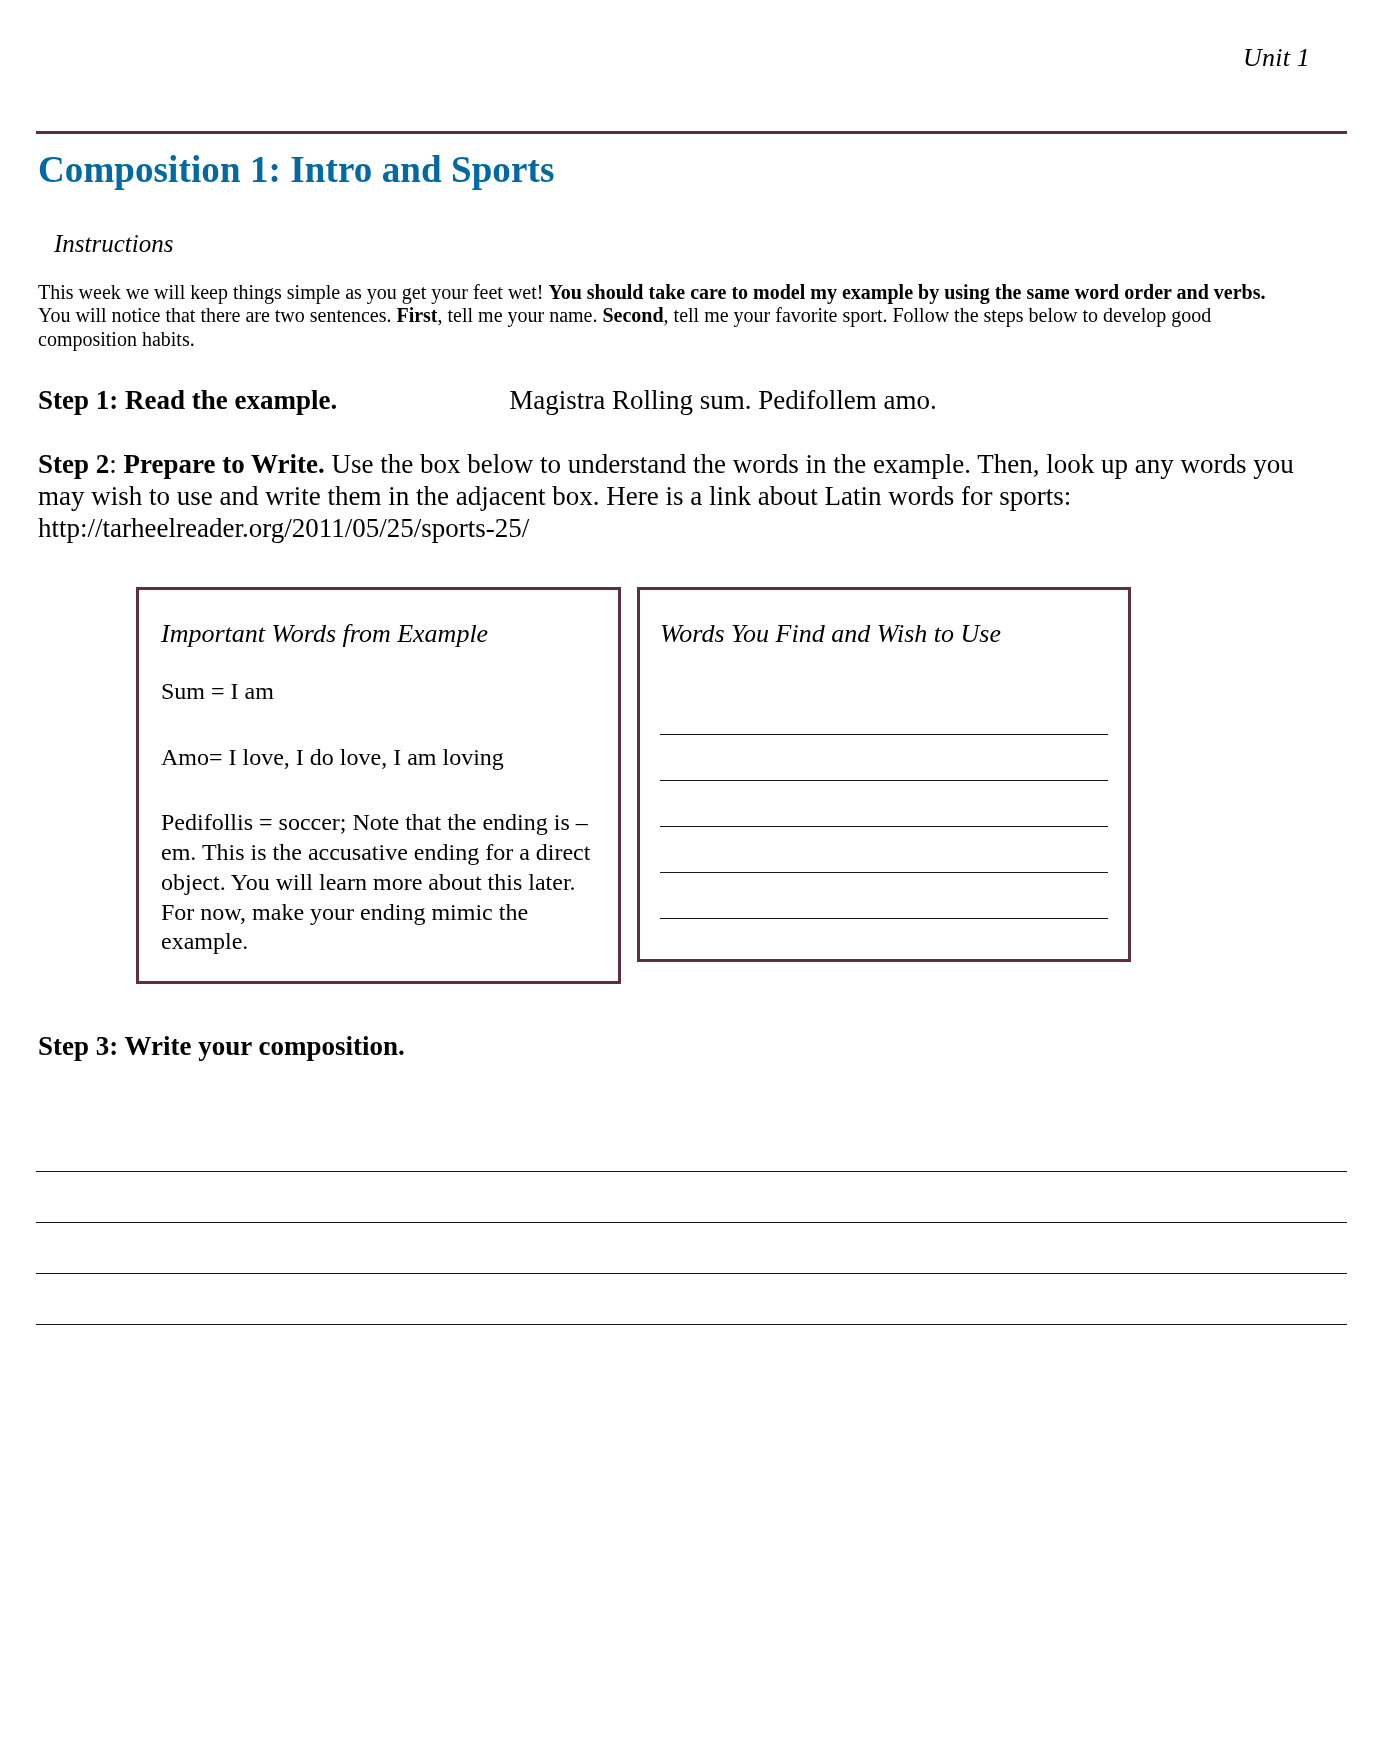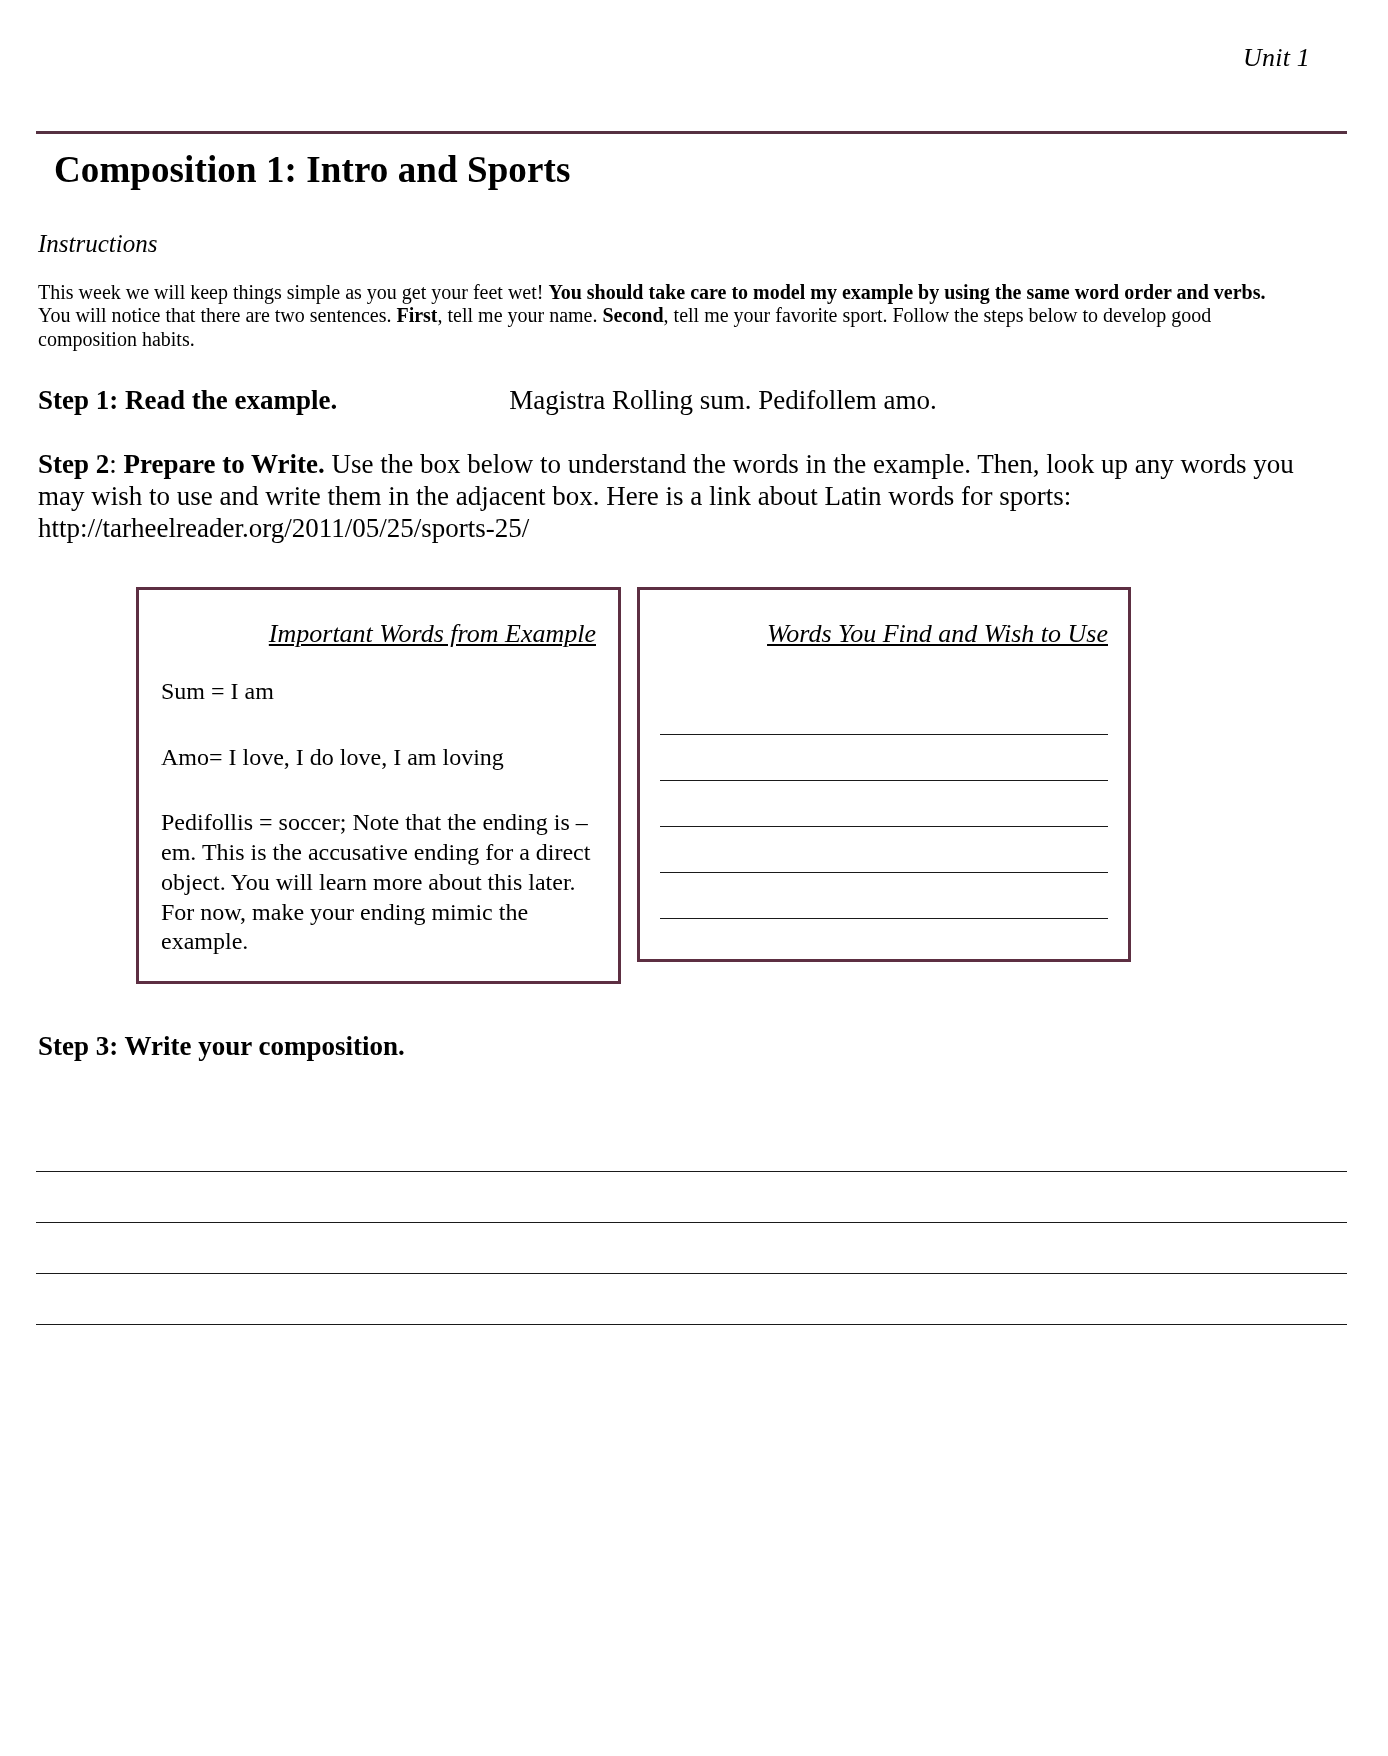--- a/index.html
+++ b/index.html
@@ -38,30 +38,30 @@
     border: none;
     border-top: 3px solid #563141;
     margin: 58px 0 0 0;
     width: 1311px;
     margin-left: -2px;
   }
 
   .doc-title {
     font-size: 37px;
     font-weight: bold;
-    color: #000000;
-    margin: 14px 0 0 16px;
+    color: #0369a1;
+    margin: 14px 0 0 0;
     letter-spacing: 0.1px;
     line-height: 1.2;
   }
 
   .section-label {
     font-style: italic;
     font-size: 25px;
-    margin: 36px 0 0 0;
+    margin: 36px 0 0 16px;
     line-height: 1.2;
   }
 
   .body-par {
     font-size: 20px;
     line-height: 1.18;
     margin: 22px 0 0 0;
     width: 1258px;
     text-align: left;
   }
@@ -104,24 +104,23 @@
     padding: 22px 22px 24px 22px;
   }
   .box-right {
     width: 494px;
     min-height: 375px;
     padding: 22px 20px 12px 20px;
   }
   .box-heading {
     font-style: italic;
     font-size: 26px;
-    text-align: right;
+    text-align: left;
     margin: 6px 0 0 0;
     line-height: 1.2;
-    text-decoration: underline;
   }
   .entry {
     font-size: 24px;
     line-height: 1.24;
     margin-top: 36px;
   }
   .entry b { font-weight: normal; }
   .entry.first { margin-top: 28px; }
 
   .blank-lines {

